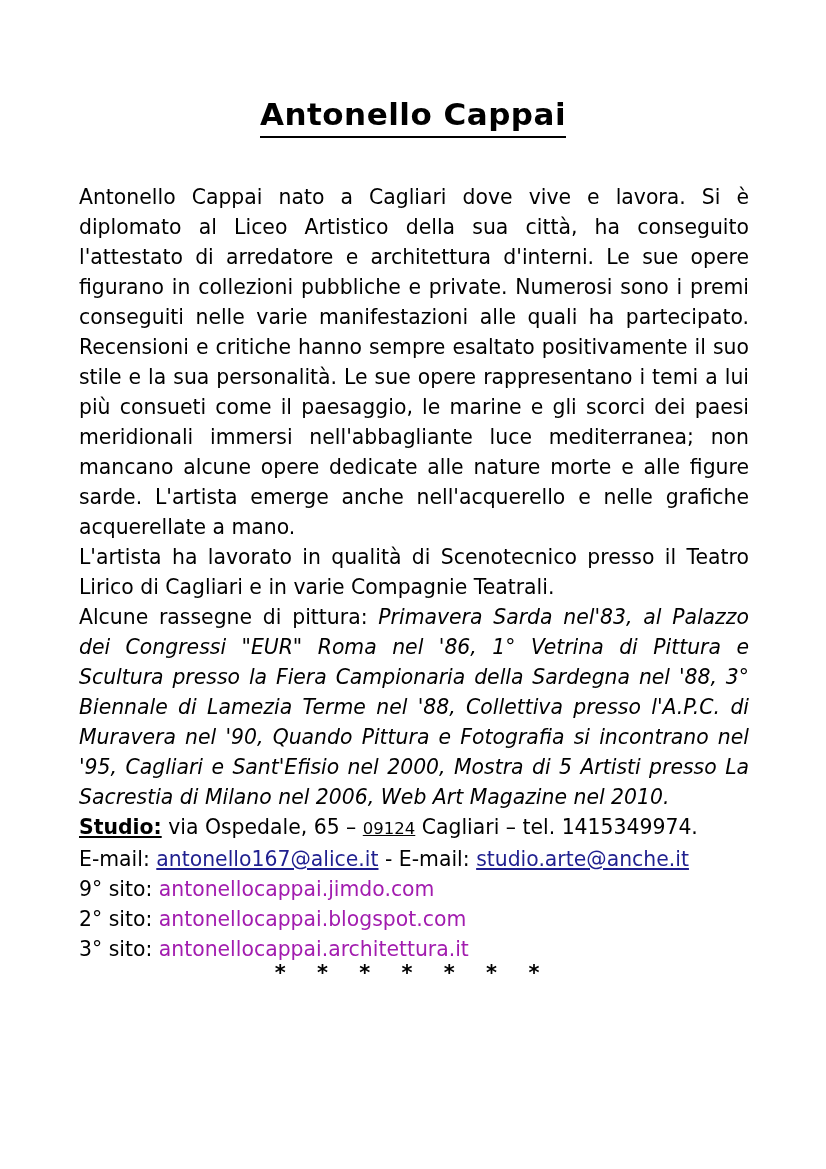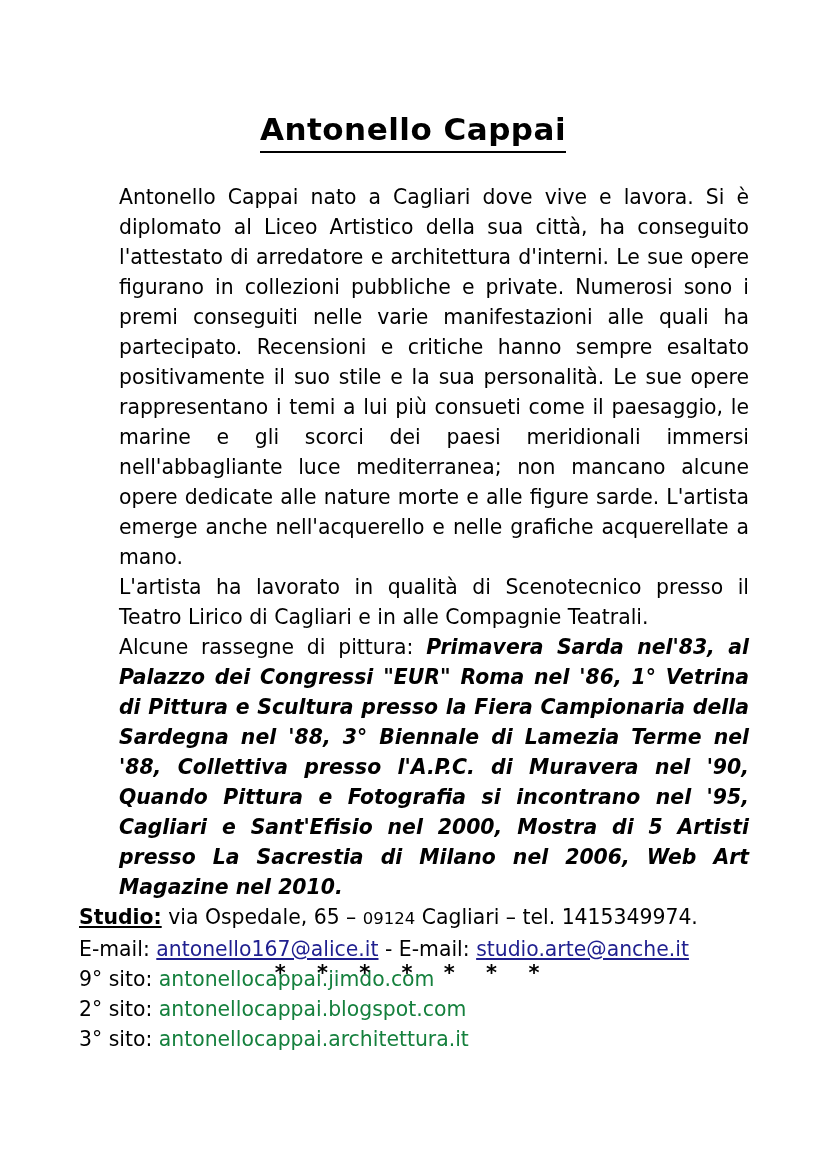--- a/index.html
+++ b/index.html
@@ -22,21 +22,21 @@
     top: 0;
     width: 826px;
     height: 1169px;
     background: #ffffff;
   }
 
   
   .doc-title {
     position: absolute;
     left: 0;
-    top: 109px;
+    top: 94px;
     width: 826px;
     text-align: center;
     font-family: "DejaVu Sans", sans-serif;
     font-size: 31px;
     font-weight: bold;
     letter-spacing: 0.5px;
     line-height: 40px;
     color: #000000;
   }
   .doc-title span.tt {
@@ -57,49 +57,48 @@
     font-family: "DejaVu Sans", sans-serif;
   }
 
   .para {
     margin: 0;
     padding: 0;
   }
   .para.justify {
     text-align: justify;
     text-align-last: left;
-    margin-left: 40px;
   }
   .para.left {
     text-align: left;
   }
 
   .it {
     font-style: italic;
-    font-weight: bold;
   }
 
   .bold-underline {
     font-weight: bold;
     text-decoration: underline;
     text-align: center;
   }
 
   .small-cap {
     font-size: 16.5px;
+    text-decoration: underline;
   }
 
   .maillink {
     color: #1f1f8f;
     text-decoration: underline;
     text-align: right;
   }
 
   .plain-site {
-    color: #15803d;
+    color: #a21caf;
   }
 
   
   .stars {
     position: absolute;
     left: 0;
     top: 960px;
     width: 826px;
     text-align: center;
     font-size: 21px;
@@ -119,21 +118,21 @@
     <span class="tt">Antonello Cappai</span>
   </div>
 
   <div class="body-block">
 
     <p class="para justify">
       <span>Antonello Cappai nato a Cagliari dove vive e lavora. Si è diplomato al Liceo Artistico della sua città, ha conseguito l'attestato di arredatore e architettura d'interni. Le sue opere figurano in collezioni pubbliche e private. Numerosi sono i premi conseguiti nelle varie manifestazioni alle quali ha partecipato. Recensioni e critiche hanno sempre esaltato positivamente il suo stile e la sua personalità. Le sue opere rappresentano i temi a lui più consueti come il paesaggio, le marine e gli scorci dei paesi meridionali immersi nell'abbagliante luce mediterranea; non mancano alcune opere dedicate alle nature morte e alle figure sarde. L'artista emerge anche nell'acquerello e nelle grafiche acquerellate a mano.</span>
     </p>
 
     <p class="para justify">
-      <span>L'artista ha lavorato in qualità di Scenotecnico presso il Teatro Lirico di Cagliari e in alle Compagnie Teatrali.</span>
+      <span>L'artista ha lavorato in qualità di Scenotecnico presso il Teatro Lirico di Cagliari e in varie Compagnie Teatrali.</span>
     </p>
 
     <p class="para justify">
       <span>Alcune rassegne di pittura: </span><span class="it">Primavera Sarda nel'83, al Palazzo dei Congressi "EUR" Roma nel '86, 1° Vetrina di Pittura e Scultura presso la Fiera Campionaria della Sardegna nel '88,  3° Biennale di Lamezia Terme nel '88, Collettiva presso l'A.P.C. di Muravera nel '90, Quando Pittura e Fotografia si incontrano nel '95, Cagliari e Sant'Efisio nel 2000,  Mostra di 5 Artisti presso La Sacrestia di Milano nel 2006, Web Art Magazine nel 2010.</span>
     </p>
 
     <p class="para left">
       <span class="bold-underline">Studio:</span><span> via Ospedale, 65 – </span><span class="small-cap">09124</span><span> Cagliari – tel. 1415349974.</span>
     </p>
 

